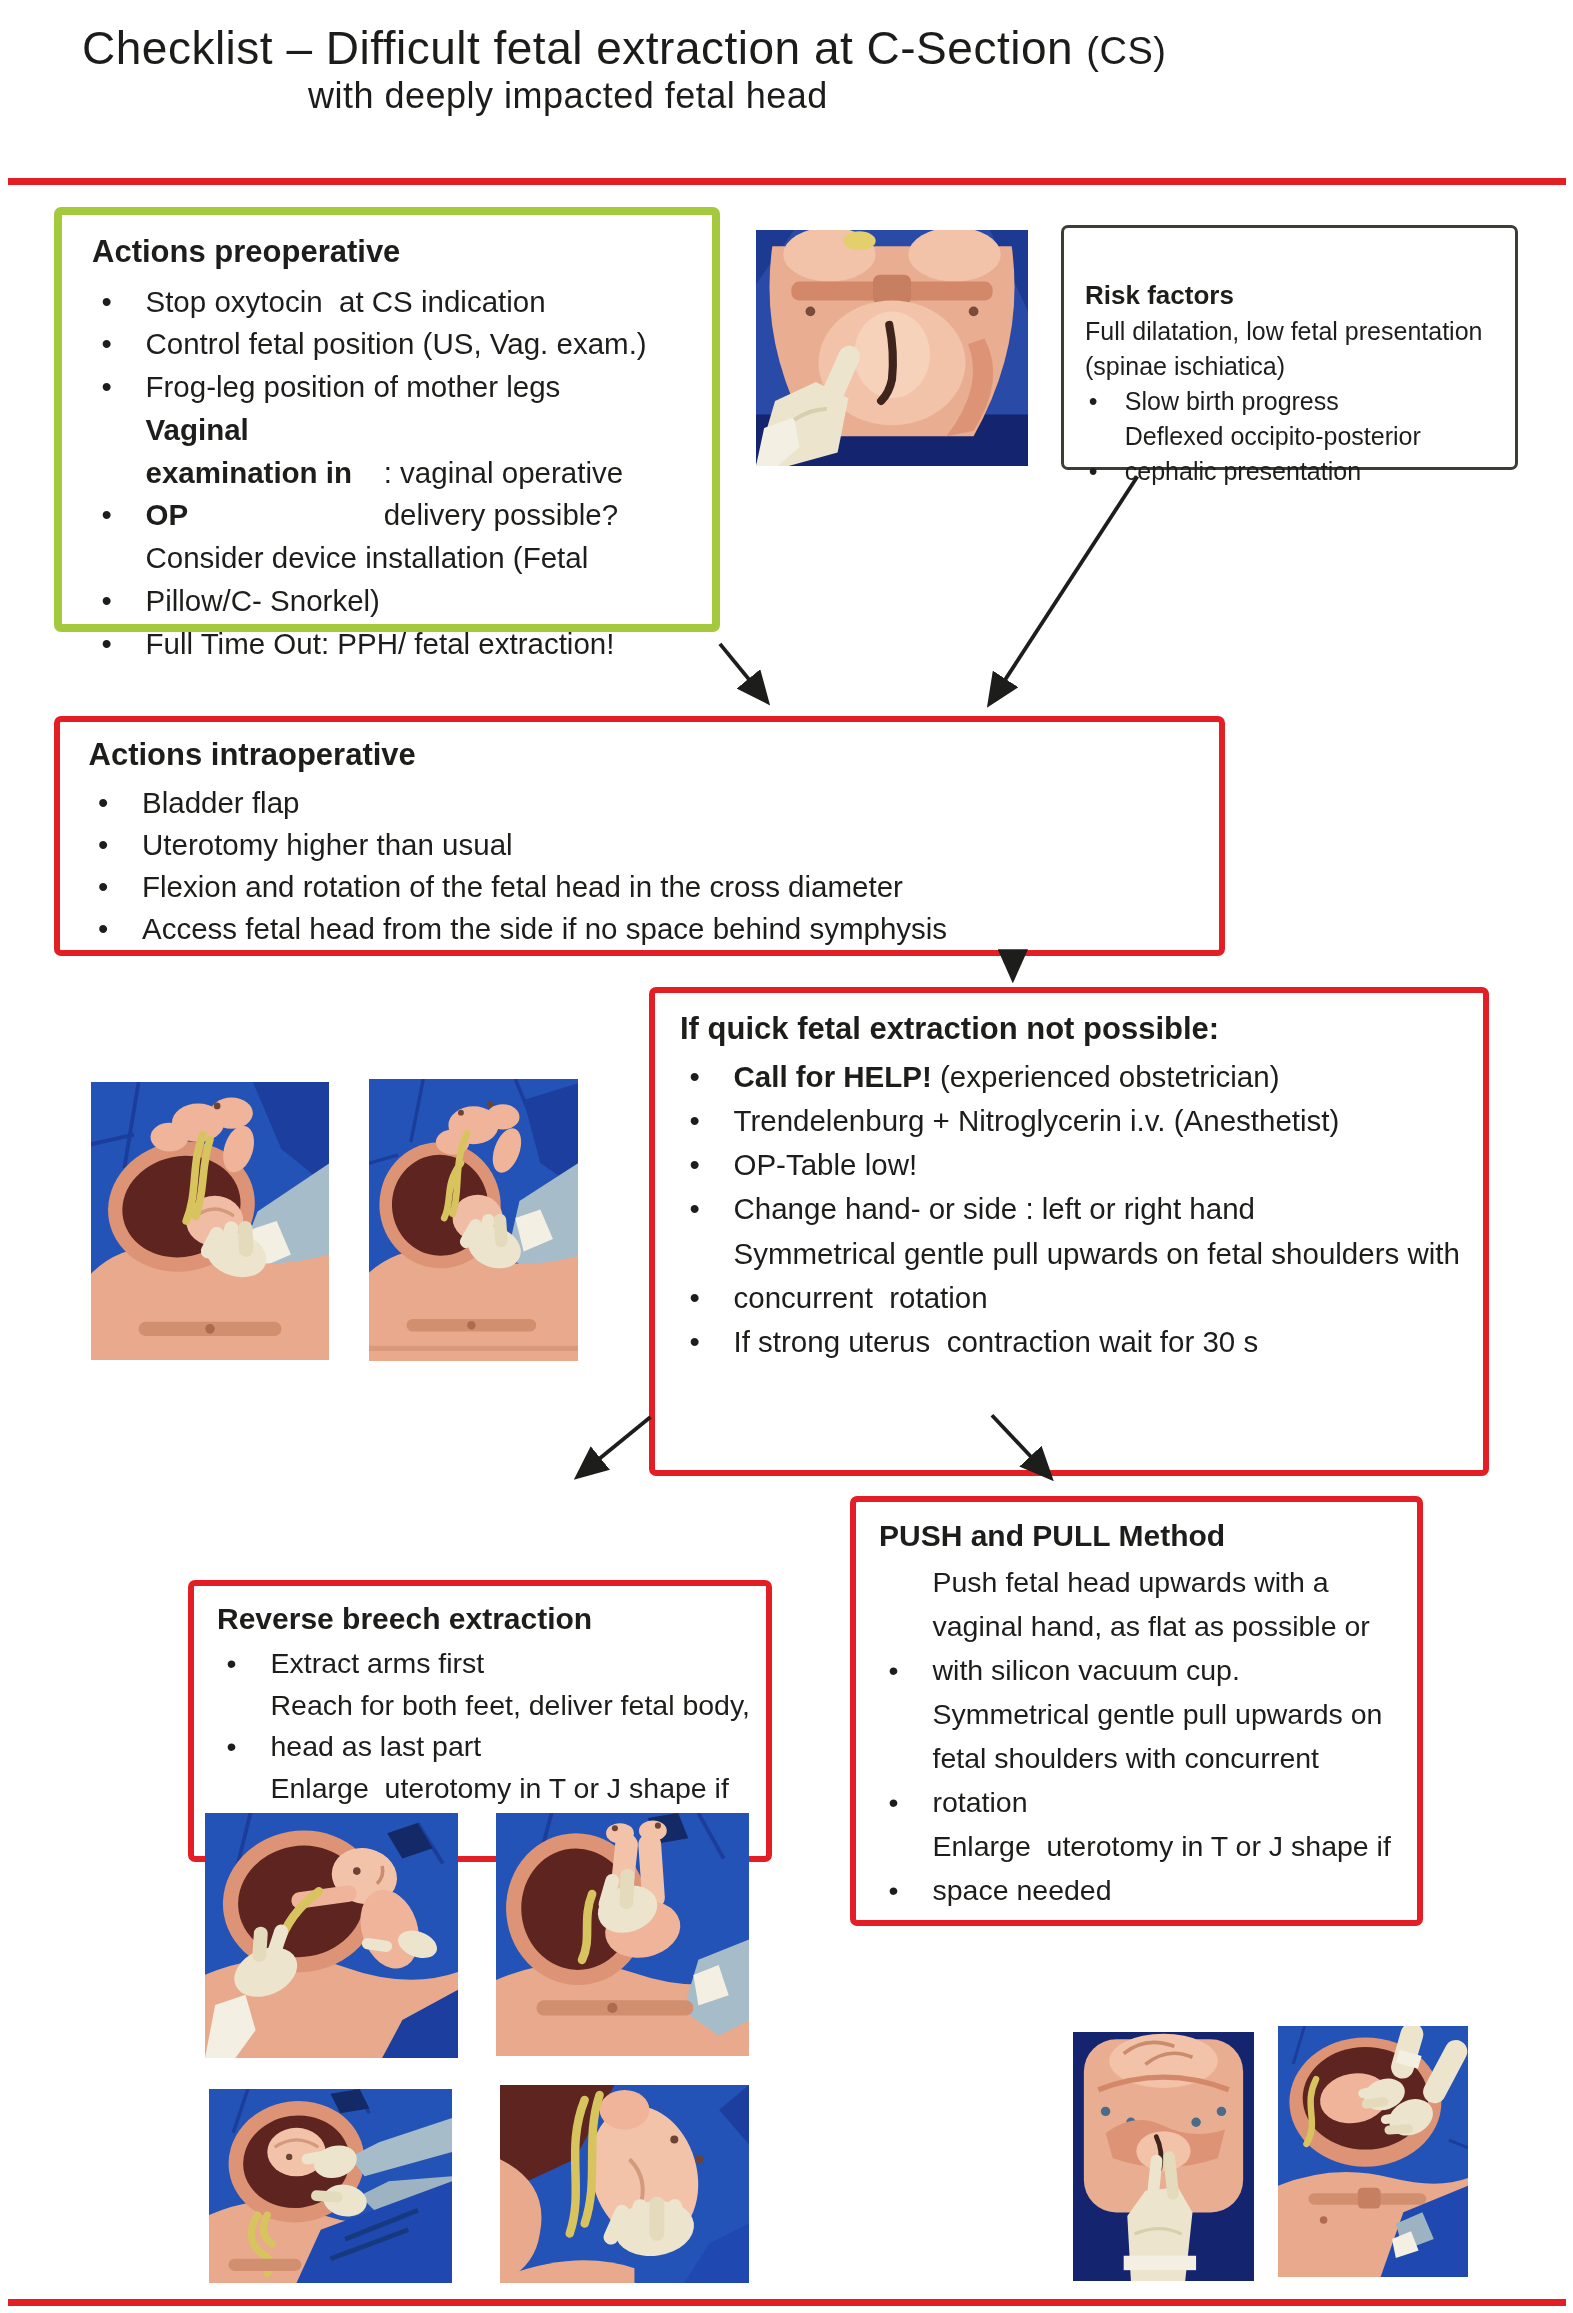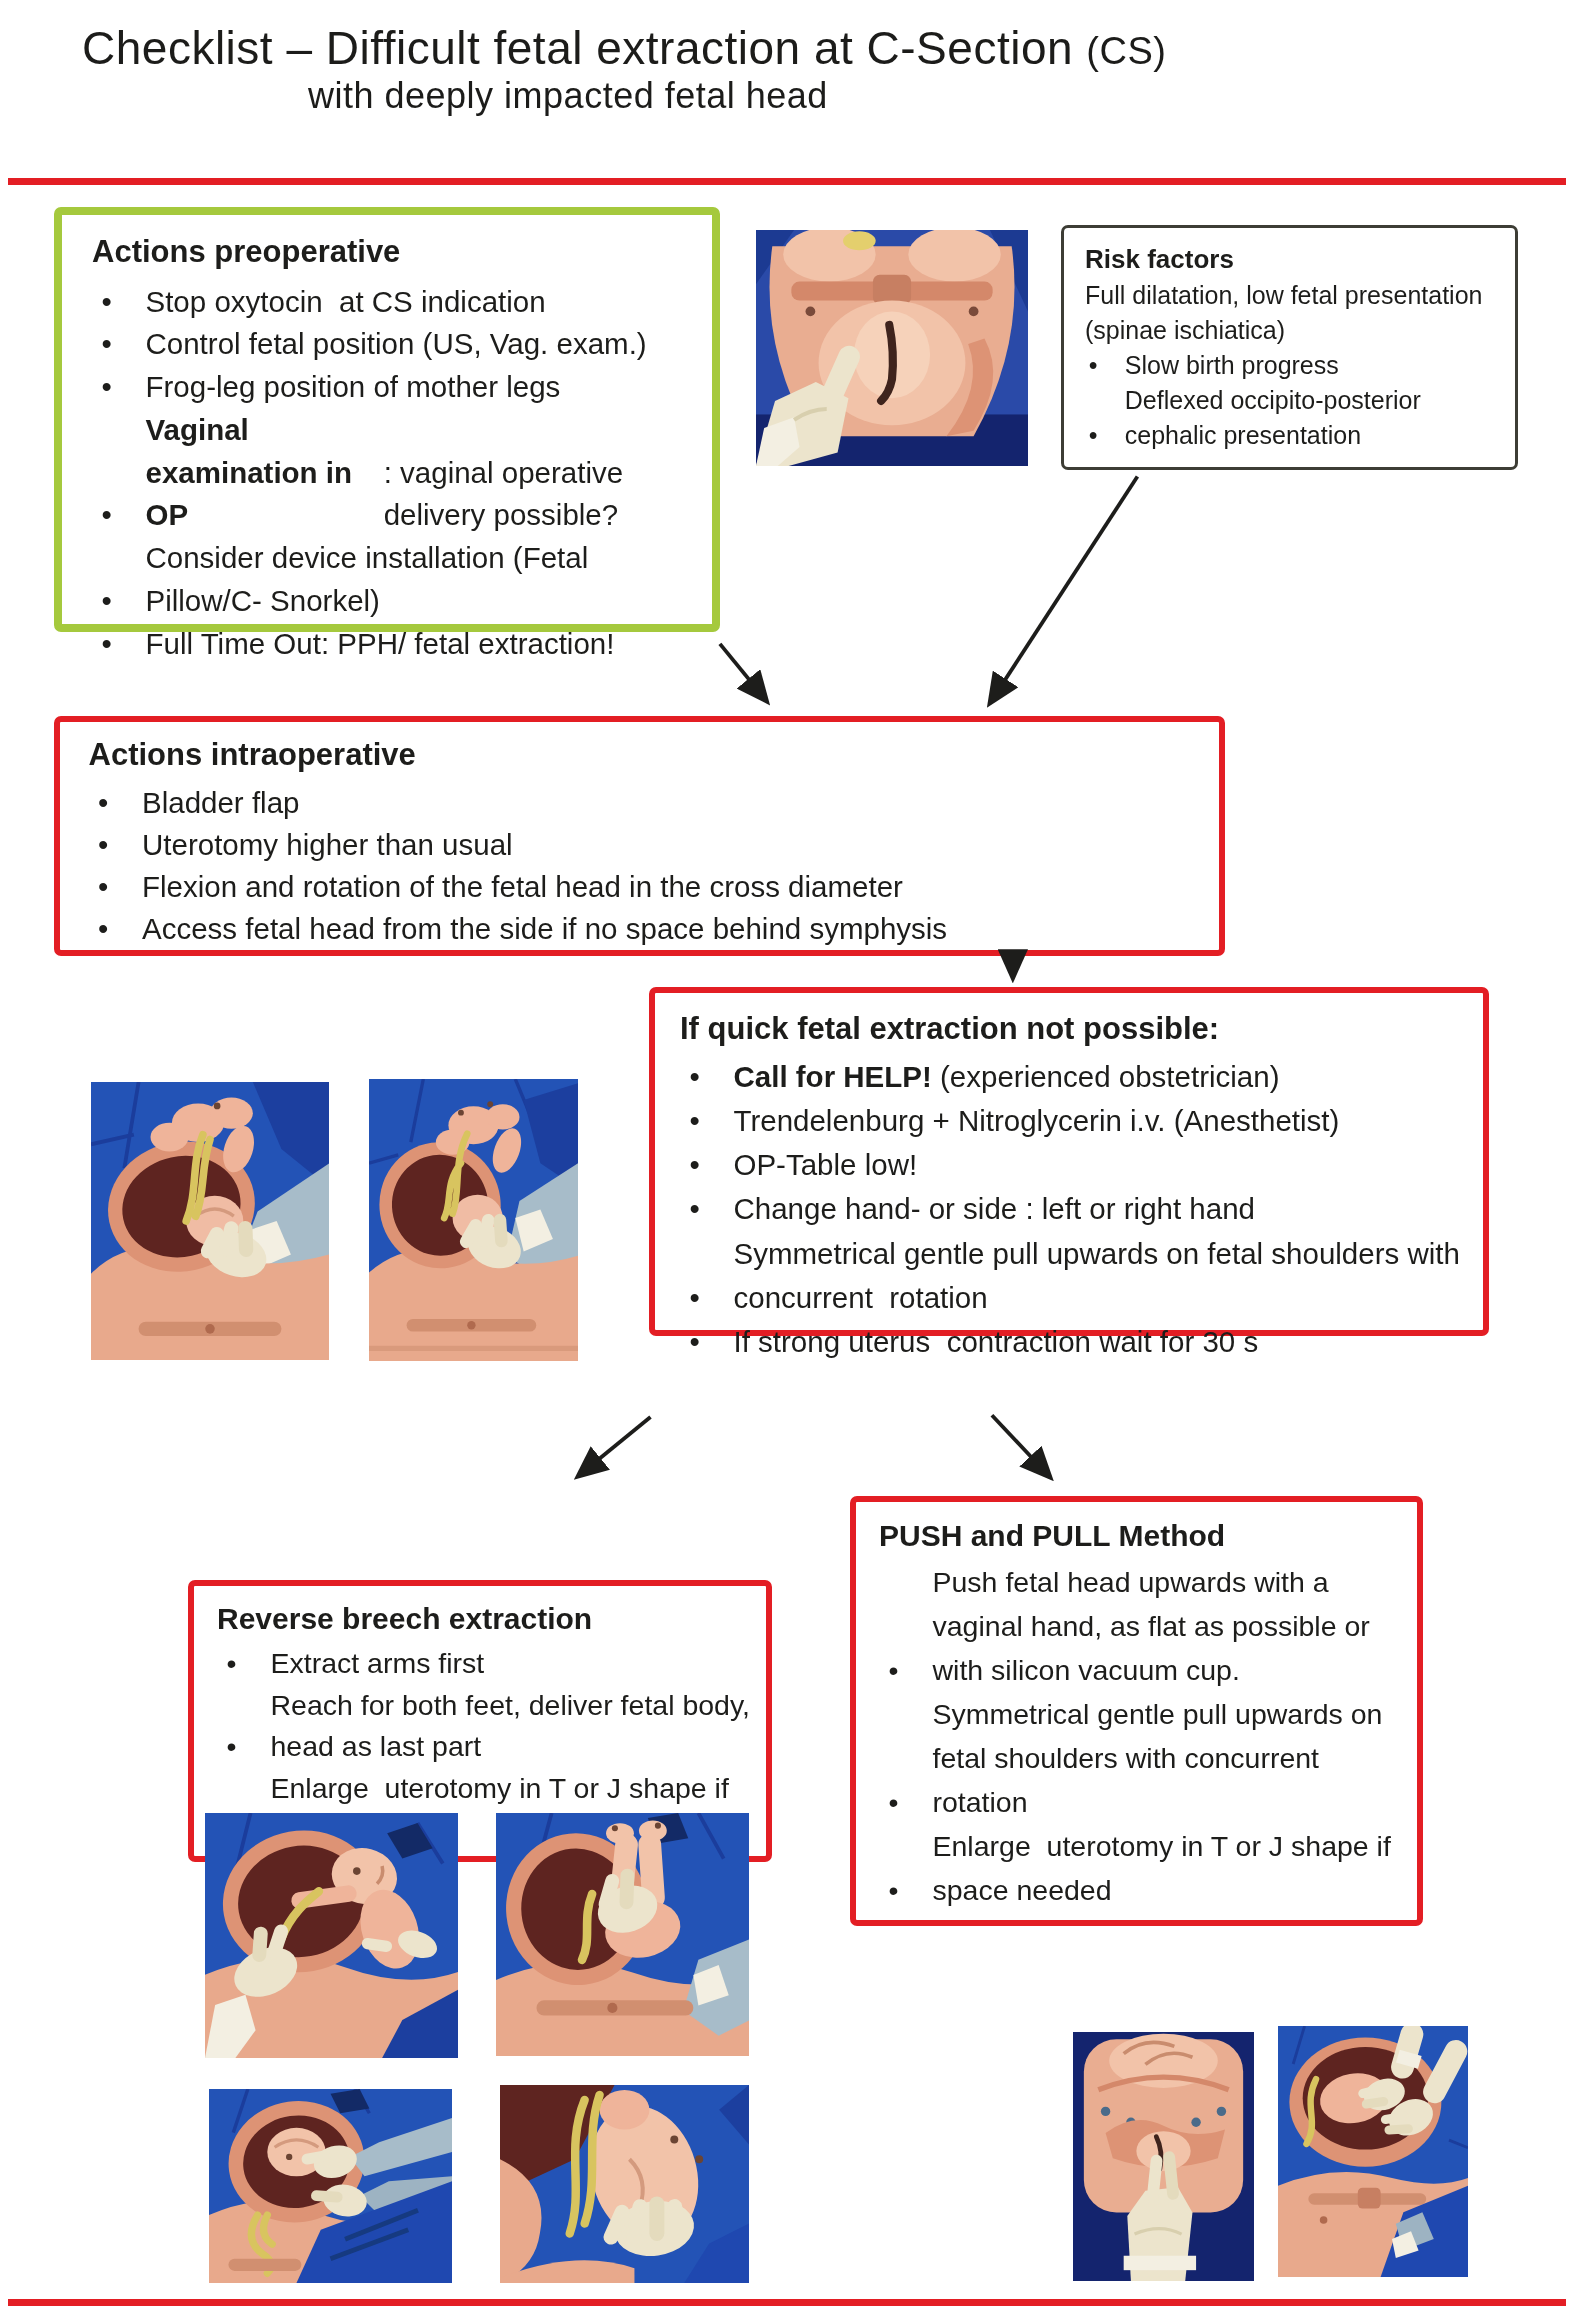--- a/index.html
+++ b/index.html
@@ -26,25 +26,25 @@
   .red-border{border:6.7px solid #e31e24;}
   .gray-border{border:3.8px solid #3d3d35;}
   .heading{font-weight:bold;}
   .li{display:flex;align-items:flex-end;}
   .li::before{content:"•";flex:0 0 44px;text-align:left;padding-left:9.5px;}
   .li .lead{font-weight:bold;white-space:pre-wrap;}
   .li .t{white-space:pre-wrap;}
   .box-preop{left:54px;top:207px;width:666px;height:425px;padding:15px 17px 7.6px 30px;font-size:29.5px;line-height:1.45;}
   .box-preop .heading{font-size:31px;margin-bottom:5.7px;}
   .box-risk{left:1061px;top:225px;width:457px;height:245px;padding:13.3px 13.3px 7.6px 21px;font-size:25px;line-height:1.40;}
-  .box-risk .heading{font-size:26px;}
+  .box-risk .heading{font-size:26px;margin-top:36px;}
   .box-risk .li::before{flex:0 0 36px;padding-left:3.8px;}
   .box-intraop{left:54px;top:716px;width:1171px;height:240px;padding:11.4px 17px 7.6px 28.5px;font-size:29.5px;line-height:1.43;}
   .box-intraop .heading{font-size:31px;margin-bottom:3.8px;}
-  .box-ifquick{left:649px;top:987px;width:840px;height:349px;padding:13.3px 19px 7.6px 25px;font-size:29.5px;line-height:1.50;}
+  .box-ifquick{left:649px;top:987px;width:840px;height:489px;padding:13.3px 19px 7.6px 25px;font-size:29.5px;line-height:1.50;}
   .box-ifquick .heading{font-size:31px;margin-bottom:1.9px;}
   .box-reverse{left:188px;top:1580px;width:584px;height:282px;padding:11.4px 15px 7.6px 23px;font-size:28.5px;line-height:1.46;}
   .box-reverse .heading{font-size:30px;margin-bottom:1.9px;}
   .box-pushpull{left:850px;top:1496px;width:573px;height:430px;padding:11.4px 13.3px 7.6px 23px;font-size:28.5px;line-height:1.54;}
   .box-pushpull .heading{font-size:30px;margin-bottom:1.9px;}
   .li{margin:0;}
   
   .photo{overflow:hidden;}
   .photo svg{display:block;width:100%;height:100%;}
   

